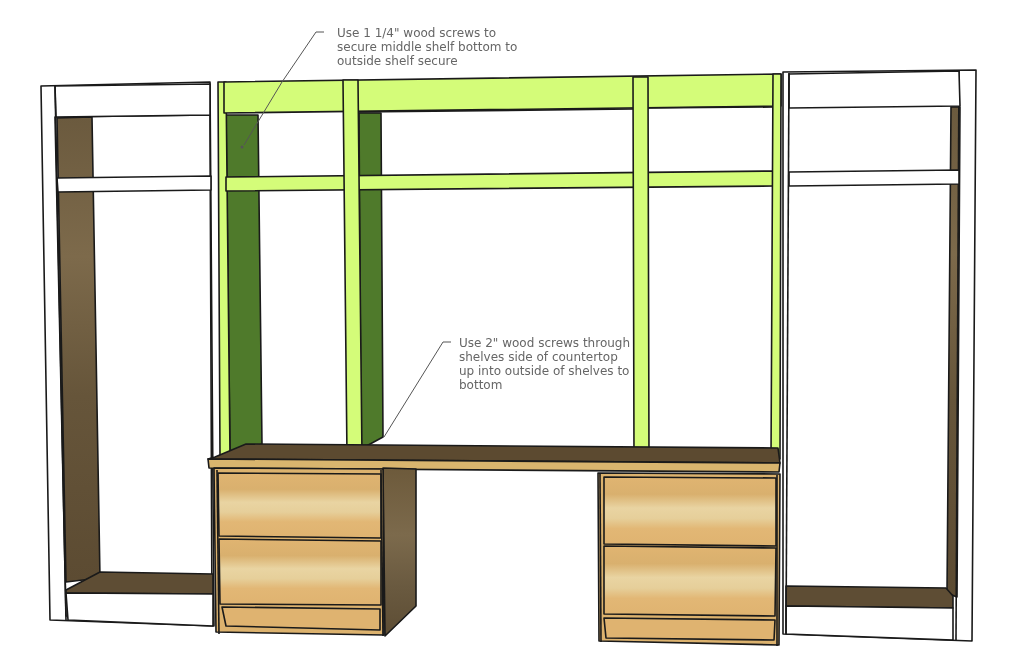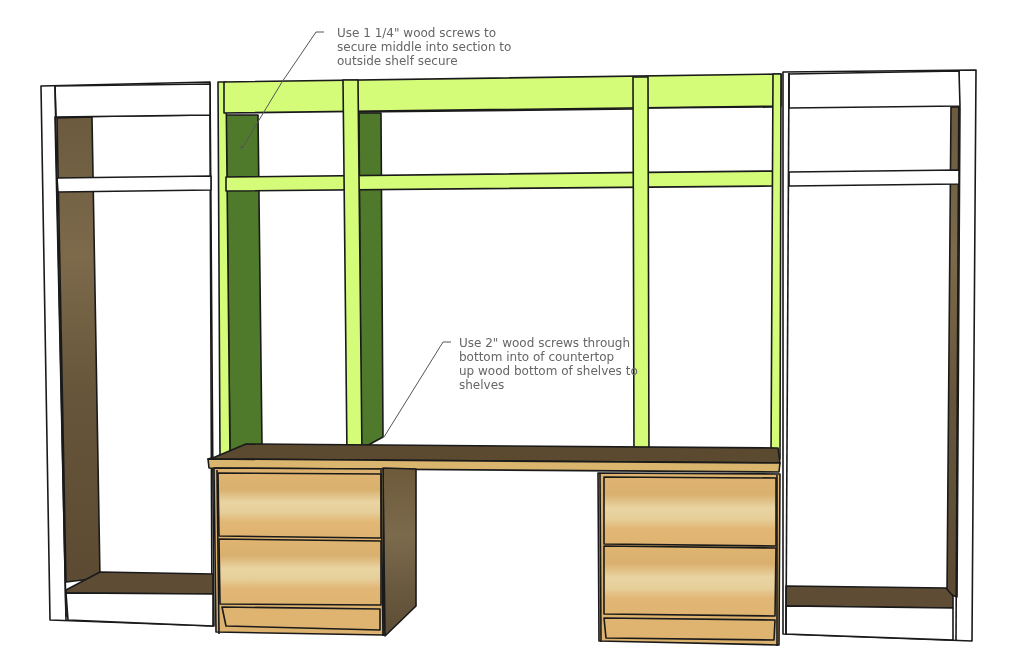--- a/index.html
+++ b/index.html
@@ -137,22 +137,22 @@
 
   <g stroke="#555555" stroke-width="1" fill="none">
     <polyline points="324,32 316,32 282,82 244,145"></polyline>
     <circle cx="242" cy="147" r="1.5" fill="#555555" stroke="none"></circle>
     <polyline points="451,342 443,342 384,437"></polyline>
   </g>
 </svg>
 
 <div class="note" style="left:337px; top:26px;">
   <span>Use 1 1/4" wood screws to</span>
-  <span>secure middle into section to</span>
+  <span>secure middle shelf bottom to</span>
   <span>outside shelf secure</span>
 </div>
 
 <div class="note" style="left:459px; top:336px;">
   <span>Use 2" wood screws through</span>
-  <span>bottom into of countertop</span>
-  <span>up wood bottom of shelves to</span>
-  <span>shelves</span>
+  <span>shelves side of countertop</span>
+  <span>up into outside of shelves to</span>
+  <span>bottom</span>
 </div>
 
 </body></html>

